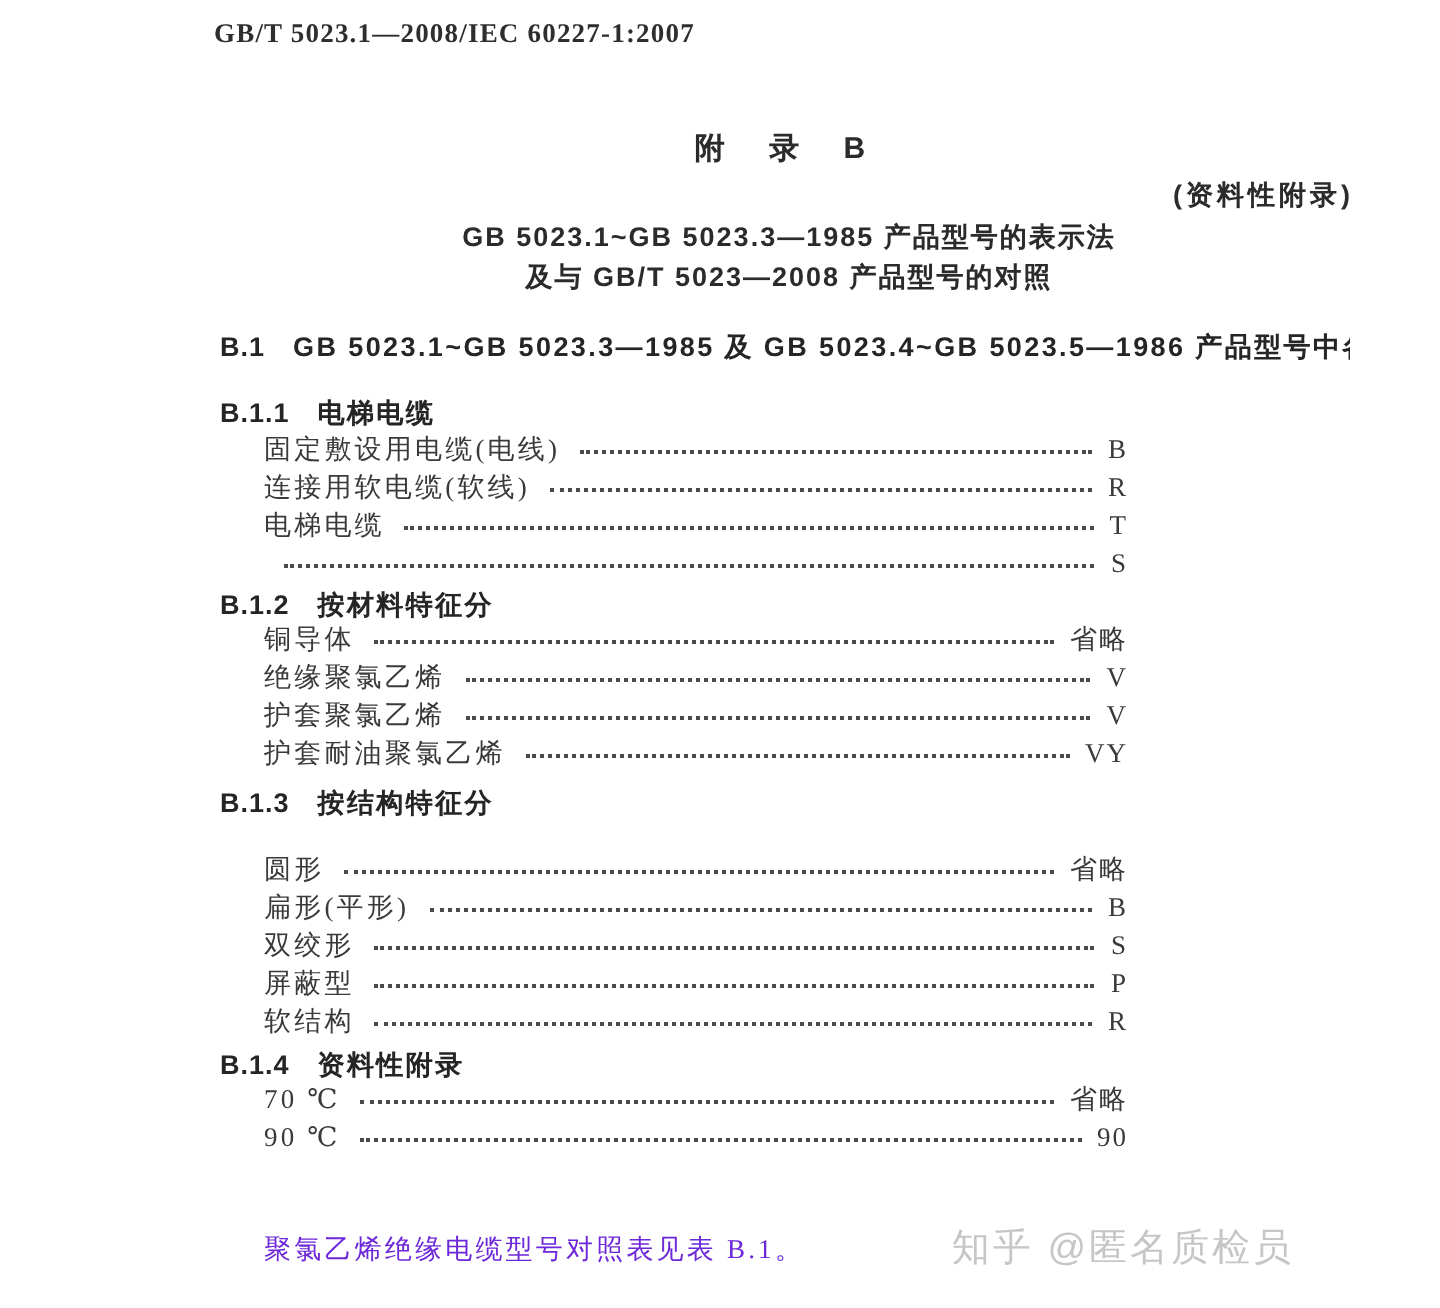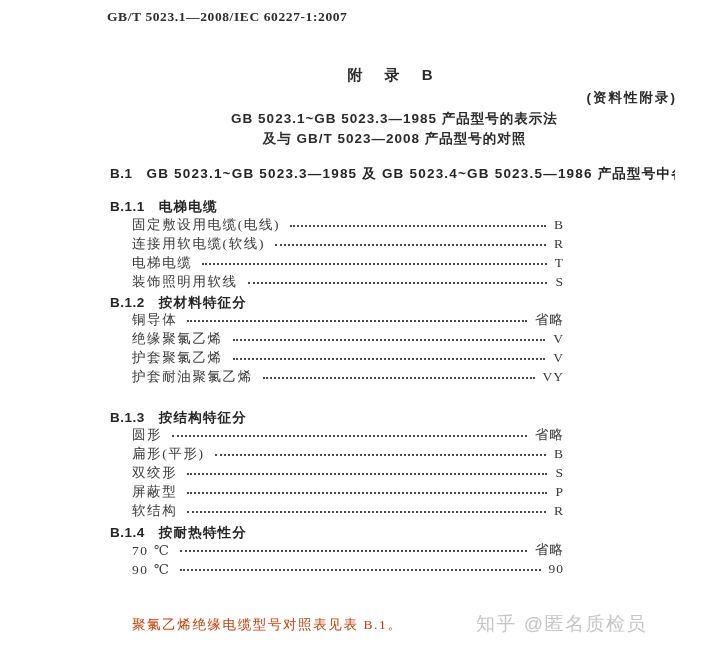--- a/index.html
+++ b/index.html
@@ -113,21 +113,21 @@
     text-align: right;
     letter-spacing: 1px;
     white-space: nowrap;
     color: #3a3a3a;
   }
   .para {
     position: absolute;
     left: 100px;
     font-size: 13.5px;
     letter-spacing: 1.6px;
-    color: #c2410c;
+    color: #6d28d9;
     white-space: nowrap;
   }
   .watermark {
     position: absolute;
     top: 611px;
     right: 28px;
     font-size: 19px;
     letter-spacing: 1.5px;
     font-family: "Liberation Sans", "DejaVu Sans", sans-serif;
     color: #c6c6c6;
@@ -166,21 +166,20 @@
       <span class="lbl">连接用软电缆(软线)</span>
       <span class="leader"></span>
       <span class="code">R</span>
     </div>
     <div class="row">
       <span class="lbl">电梯电缆</span>
       <span class="leader"></span>
       <span class="code">T</span>
     </div>
     <div class="row">
-      <span class="lbl">装饰照明用软线</span>
       <span class="leader"></span>
       <span class="code">S</span>
     </div>
   </div>
 
   <div class="sec" style="top:294px">
     <span class="num">B.1.2</span><span class="sectext">按材料特征分</span>
   </div>
 
   <div class="list" style="top:311px">
@@ -199,21 +198,21 @@
       <span class="leader"></span>
       <span class="code">V</span>
     </div>
     <div class="row">
       <span class="lbl">护套耐油聚氯乙烯</span>
       <span class="leader"></span>
       <span class="code">VY</span>
     </div>
   </div>
 
-  <div class="sec" style="top:409px">
+  <div class="sec" style="top:393px">
     <span class="num">B.1.3</span><span class="sectext">按结构特征分</span>
   </div>
 
   <div class="list" style="top:426px">
     <div class="row">
       <span class="lbl">圆形</span>
       <span class="leader"></span>
       <span class="code">省略</span>
     </div>
     <div class="row">
@@ -232,21 +231,21 @@
       <span class="code">P</span>
     </div>
     <div class="row">
       <span class="lbl">软结构</span>
       <span class="leader"></span>
       <span class="code">R</span>
     </div>
   </div>
 
   <div class="sec" style="top:524px">
-    <span class="num">B.1.4</span><span class="sectext">按耐热特性分</span>
+    <span class="num">B.1.4</span><span class="sectext">资料性附录</span>
   </div>
 
   <div class="list" style="top:541px">
     <div class="row">
       <span class="lbl">70 ℃</span>
       <span class="leader"></span>
       <span class="code">省略</span>
     </div>
     <div class="row">
       <span class="lbl">90 ℃</span>

